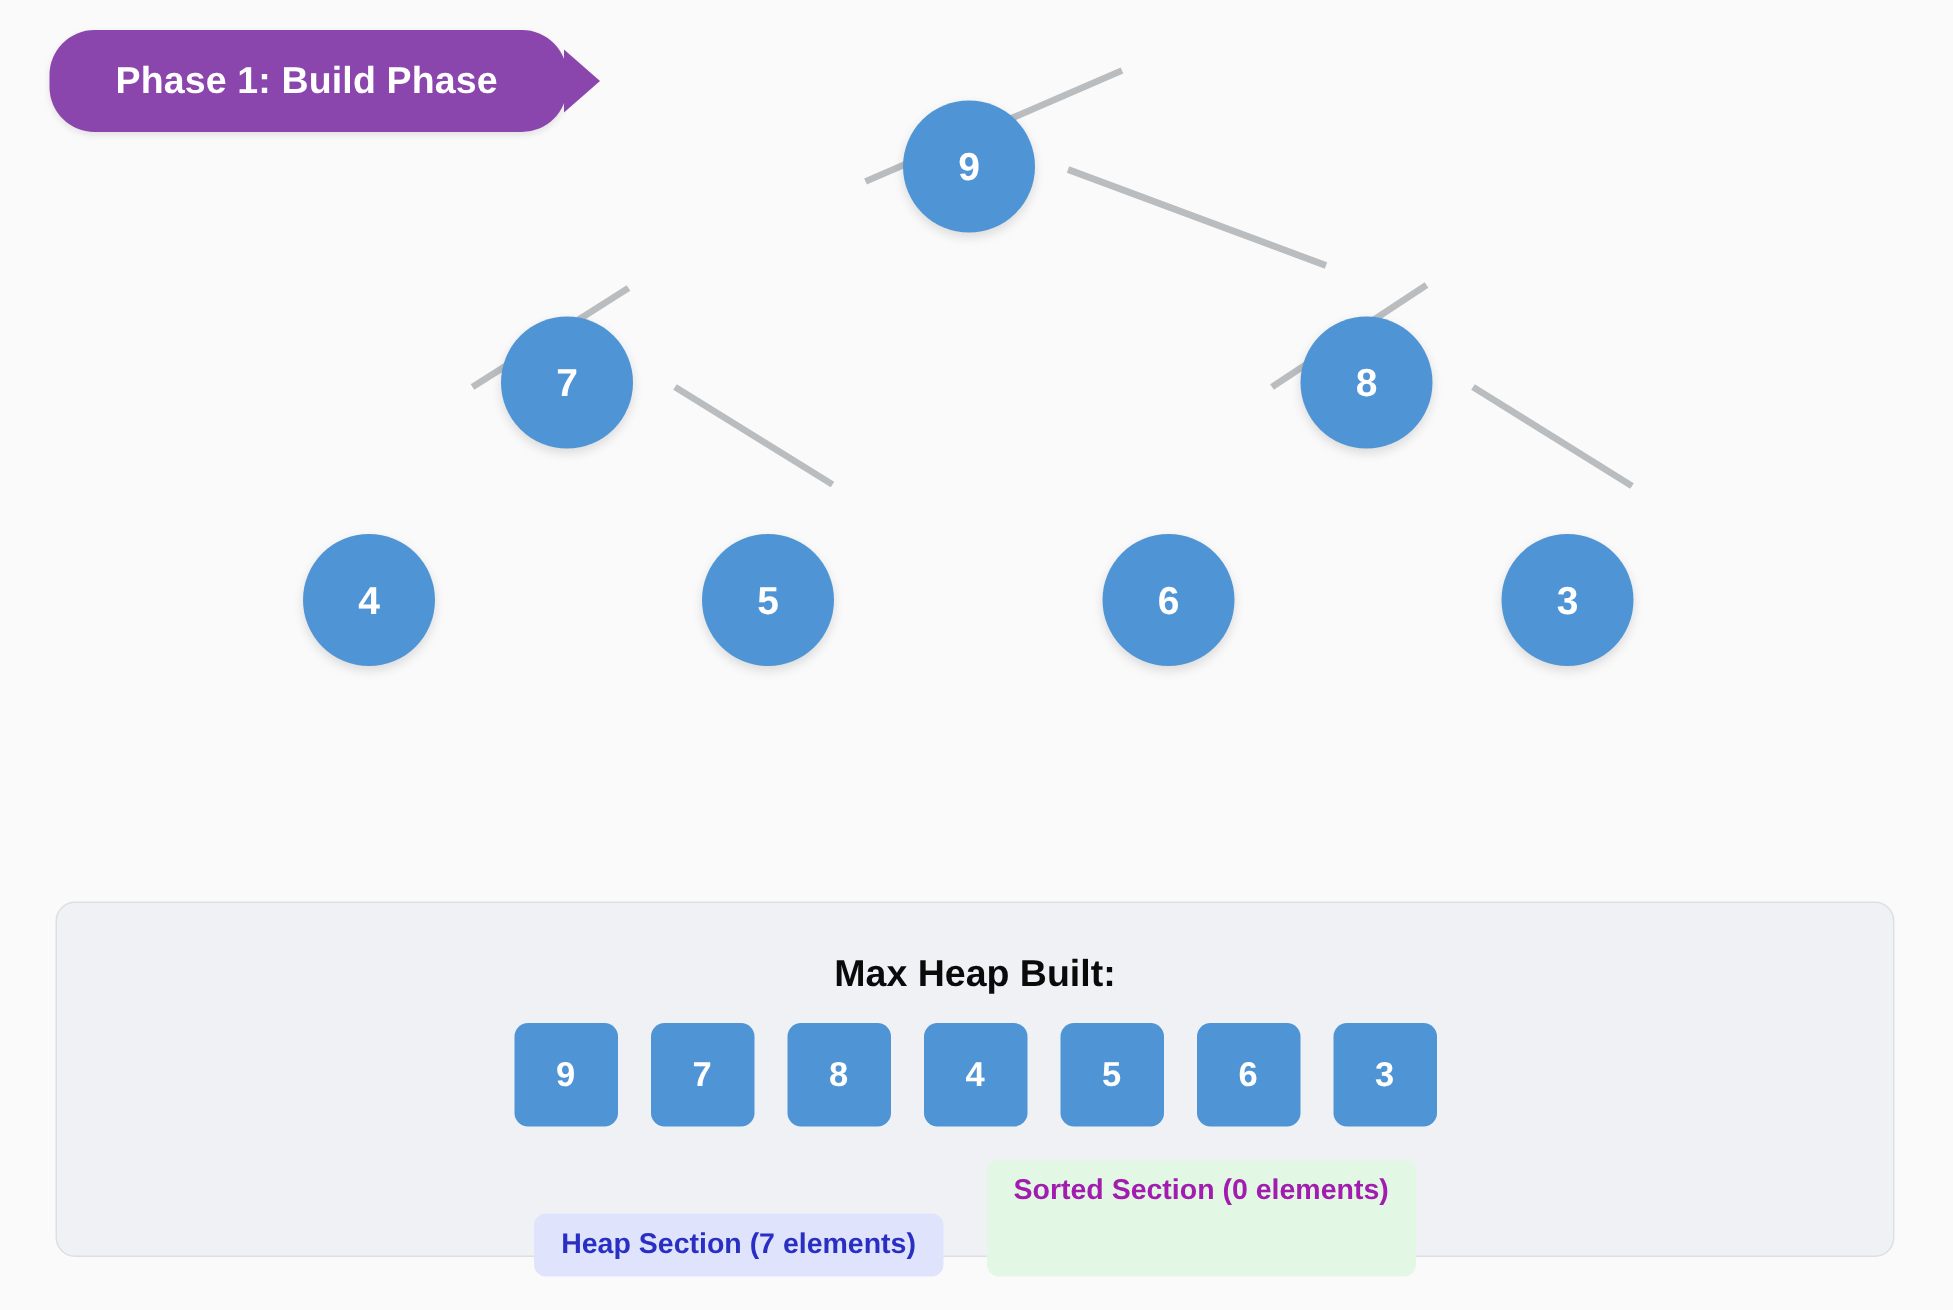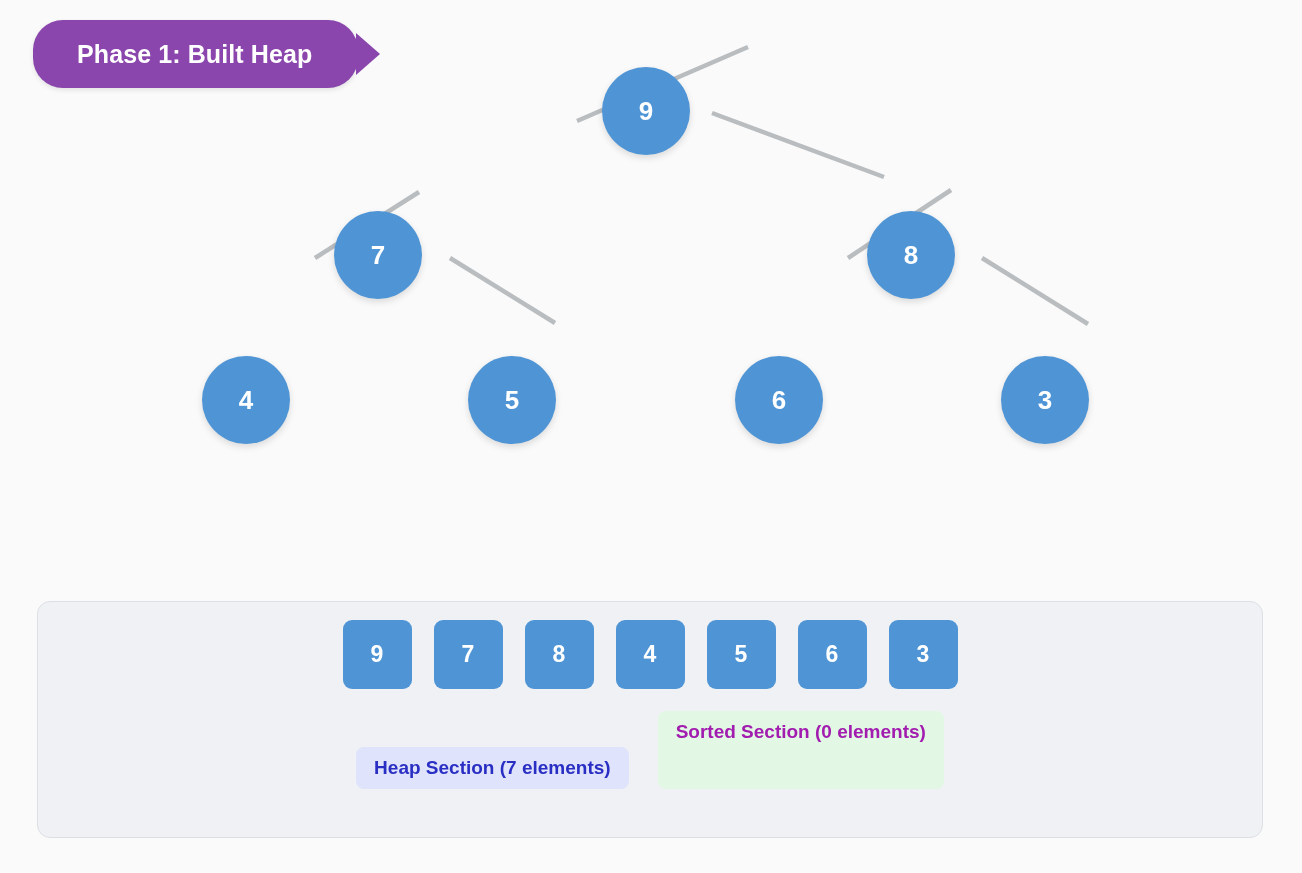--- a/index.html
+++ b/index.html
@@ -140,21 +140,21 @@
     color: #1d6b2c;
   }
 </style>
 </head>
 <body>
 
 <div id="stage">
 
   <div class="phase-badge-wrap">
     <div class="phase-badge">
-      <span class="phase-badge-label">Phase 1: Built Heap</span>
+      <span class="phase-badge-label">Phase 1: Build Phase</span>
     </div>
     <div class="phase-arrow"></div>
   </div>
 
   <div class="tree-area">
     <svg class="tree-edges" id="tree-edges" viewBox="0 0 1302 580" width="1302" height="580">
         <line x1="748" y1="47" x2="577" y2="121" stroke="#b9bdc0" stroke-width="4.5" stroke-linecap="butt"></line>
         <line x1="712" y1="113" x2="884" y2="177" stroke="#b9bdc0" stroke-width="4.5" stroke-linecap="butt"></line>
         <line x1="419" y1="192" x2="315" y2="258" stroke="#b9bdc0" stroke-width="4.5" stroke-linecap="butt"></line>
         <line x1="450" y1="258" x2="555" y2="323" stroke="#b9bdc0" stroke-width="4.5" stroke-linecap="butt"></line>
@@ -166,20 +166,21 @@
         <div class="tree-node" style="left: 334px; top: 211px; width: 88px; height: 88px; background: rgb(79, 149, 214); color: rgb(255, 255, 255);">7</div>
         <div class="tree-node" style="left: 867px; top: 211px; width: 88px; height: 88px; background: rgb(79, 149, 214); color: rgb(255, 255, 255);">8</div>
         <div class="tree-node" style="left: 202px; top: 356px; width: 88px; height: 88px; background: rgb(79, 149, 214); color: rgb(255, 255, 255);">4</div>
         <div class="tree-node" style="left: 468px; top: 356px; width: 88px; height: 88px; background: rgb(79, 149, 214); color: rgb(255, 255, 255);">5</div>
         <div class="tree-node" style="left: 735px; top: 356px; width: 88px; height: 88px; background: rgb(79, 149, 214); color: rgb(255, 255, 255);">6</div>
         <div class="tree-node" style="left: 1001px; top: 356px; width: 88px; height: 88px; background: rgb(79, 149, 214); color: rgb(255, 255, 255);">3</div>
       </div>
   </div>
 
   <div class="array-panel">
+    <div class="panel-title">Max Heap Built:</div>
     <div class="array-row" id="array-row">
         <div class="array-cell" style="background: rgb(79, 149, 214);">9</div>
         <div class="array-cell" style="background: rgb(79, 149, 214);">7</div>
         <div class="array-cell" style="background: rgb(79, 149, 214);">8</div>
         <div class="array-cell" style="background: rgb(79, 149, 214);">4</div>
         <div class="array-cell" style="background: rgb(79, 149, 214);">5</div>
         <div class="array-cell" style="background: rgb(79, 149, 214);">6</div>
         <div class="array-cell" style="background: rgb(79, 149, 214);">3</div>
       </div>
     <div class="legend-row" id="legend-row">

